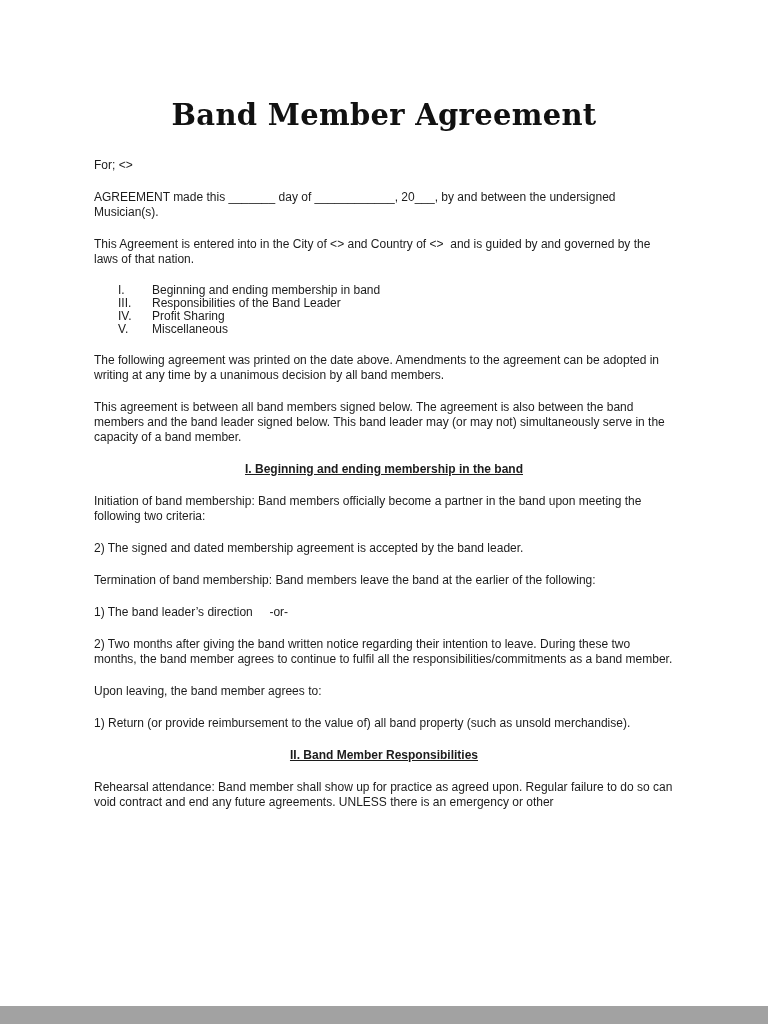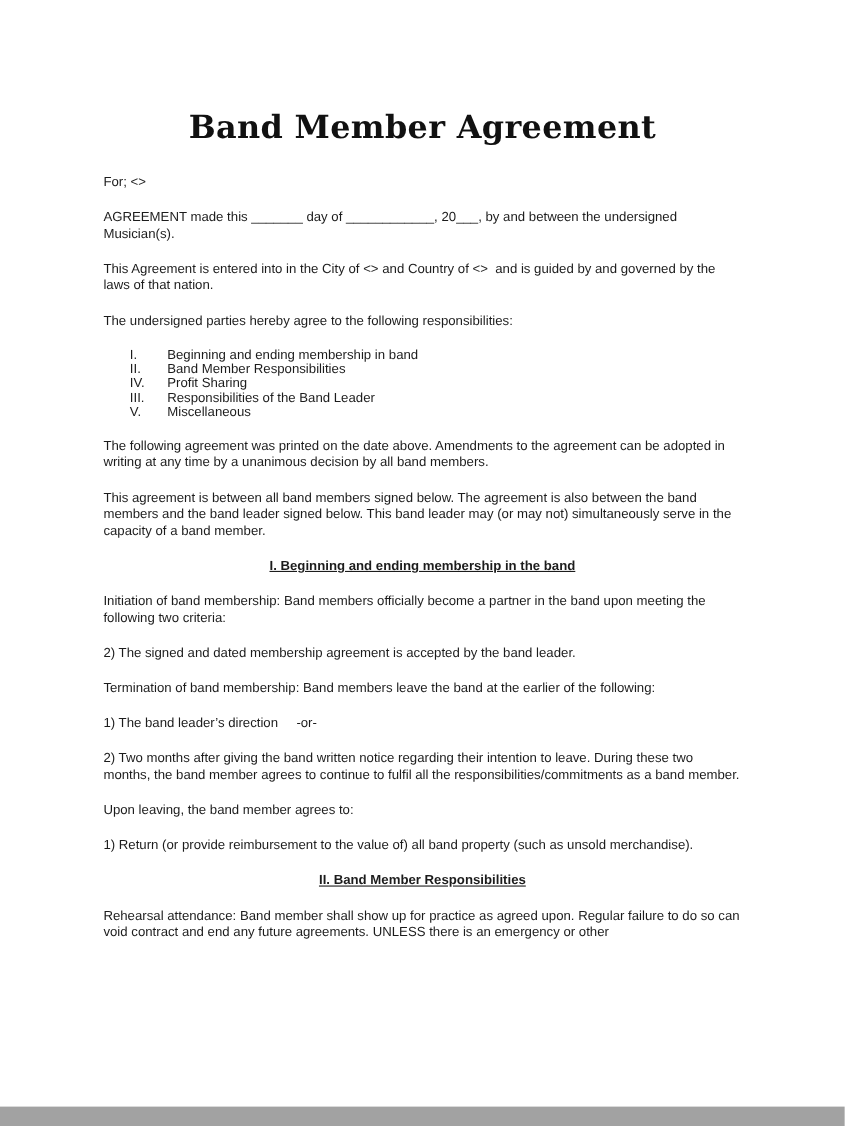--- a/index.html
+++ b/index.html
@@ -80,38 +80,33 @@
 <div class="page">
 
   <h1 class="doc-title">Band Member Agreement</h1>
 
   <p class="body-text">For; &lt;&gt;</p>
 
   <p class="body-text">AGREEMENT made this _______ day of ____________, 20___, by and between the undersigned Musician(s).</p>
 
   <p class="body-text">This Agreement is entered into in the City of &lt;&gt; and Country of &lt;&gt;  and is guided by and governed by the laws of that nation.</p>
 
-  <p class="body-text">The undersigned parties hereby agree to the following responsibilities:</p>
 
   <div class="toc">
     <div class="toc-row">
       <span class="toc-num">I.</span>
       <span class="toc-label">Beginning and ending membership in band</span>
     </div>
     <div class="toc-row">
-      <span class="toc-num">II.</span>
-      <span class="toc-label">Band Member Responsibilities</span>
+      <span class="toc-num">III.</span>
+      <span class="toc-label">Responsibilities of the Band Leader</span>
     </div>
     <div class="toc-row">
       <span class="toc-num">IV.</span>
       <span class="toc-label">Profit Sharing</span>
-    </div>
-    <div class="toc-row">
-      <span class="toc-num">III.</span>
-      <span class="toc-label">Responsibilities of the Band Leader</span>
     </div>
     <div class="toc-row">
       <span class="toc-num">V.</span>
       <span class="toc-label">Miscellaneous</span>
     </div>
   </div>
 
   <p class="body-text">The following agreement was printed on the date above. Amendments to the agreement can be adopted in writing at any time by a unanimous decision by all band members.</p>
 
   <p class="body-text">This agreement is between all band members signed below. The agreement is also between the band members and the band leader signed below. This band leader may (or may not) simultaneously serve in the capacity of a band member.</p>

